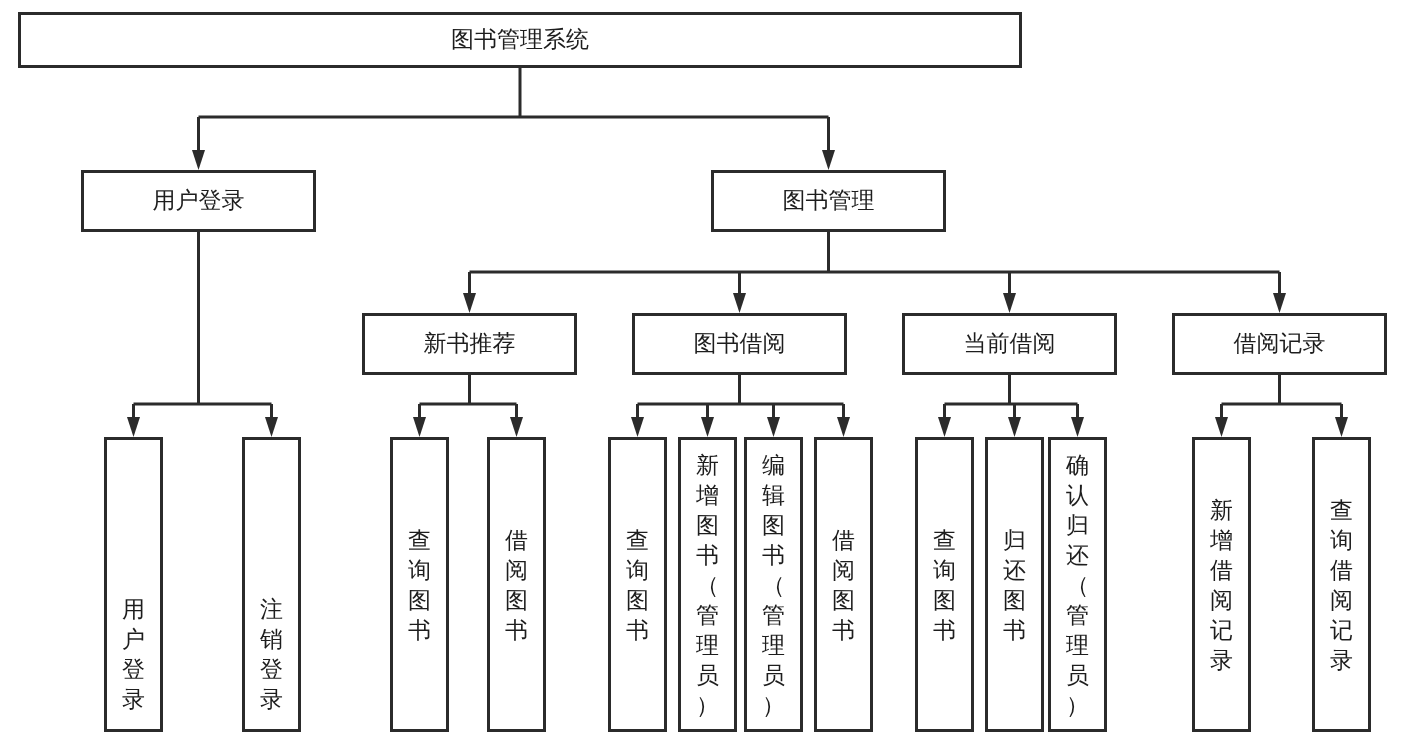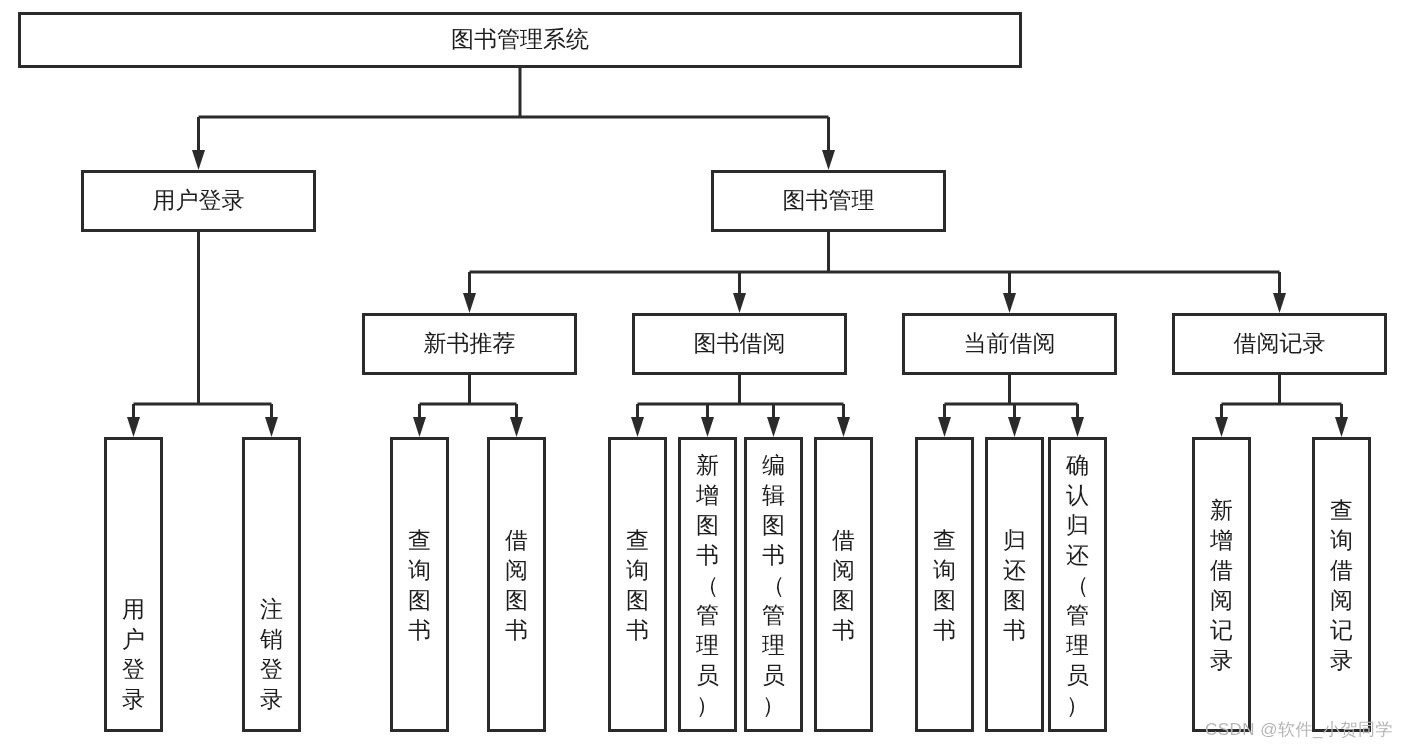--- a/index.html
+++ b/index.html
@@ -217,14 +217,13 @@
           <rect x="1193.5" y="438.5" width="56" height="292" class="node-box"></rect>
           <text x="1221.5" y="517.9" class="node-label-v"><tspan x="1221.5" dy="0">新</tspan><tspan x="1221.5" dy="30">增</tspan><tspan x="1221.5" dy="30">借</tspan><tspan x="1221.5" dy="30">阅</tspan><tspan x="1221.5" dy="30">记</tspan><tspan x="1221.5" dy="30">录</tspan></text>
         </g>
         <g>
           <rect x="1313.5" y="438.5" width="56" height="292" class="node-box"></rect>
           <text x="1341.5" y="517.9" class="node-label-v"><tspan x="1341.5" dy="0">查</tspan><tspan x="1341.5" dy="30">询</tspan><tspan x="1341.5" dy="30">借</tspan><tspan x="1341.5" dy="30">阅</tspan><tspan x="1341.5" dy="30">记</tspan><tspan x="1341.5" dy="30">录</tspan></text>
         </g>
       </g>
     </svg>
 
-  <div class="watermark">CSDN @软件_小贺同学</div>
 </div>
 
 </body></html>

